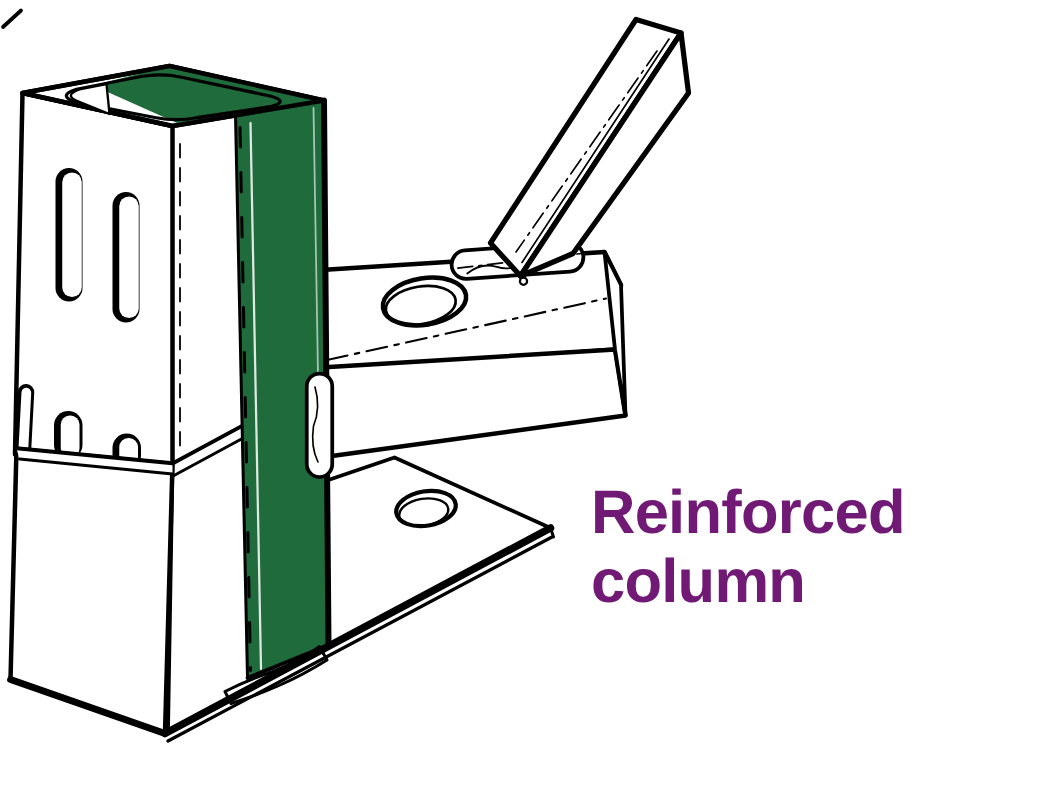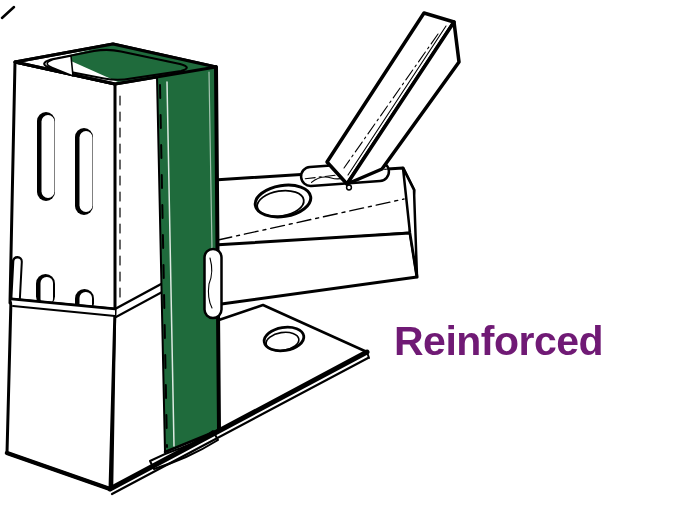--- a/index.html
+++ b/index.html
@@ -130,15 +130,16 @@
 
   <g>
     <path class="ln" stroke-width="5" d="M367,352 L110,489"></path>
     <path class="ln" stroke-width="2.2" d="M368,358 L112,494"></path>
     <path class="ln" stroke-width="2" d="M367,352 L369,358"></path>
   </g>
 </svg>
 
 <div class="caption">
   <div>Reinforced</div>
+  <div>column</div>
 </div>
 
 </div>
 
 </body></html>

